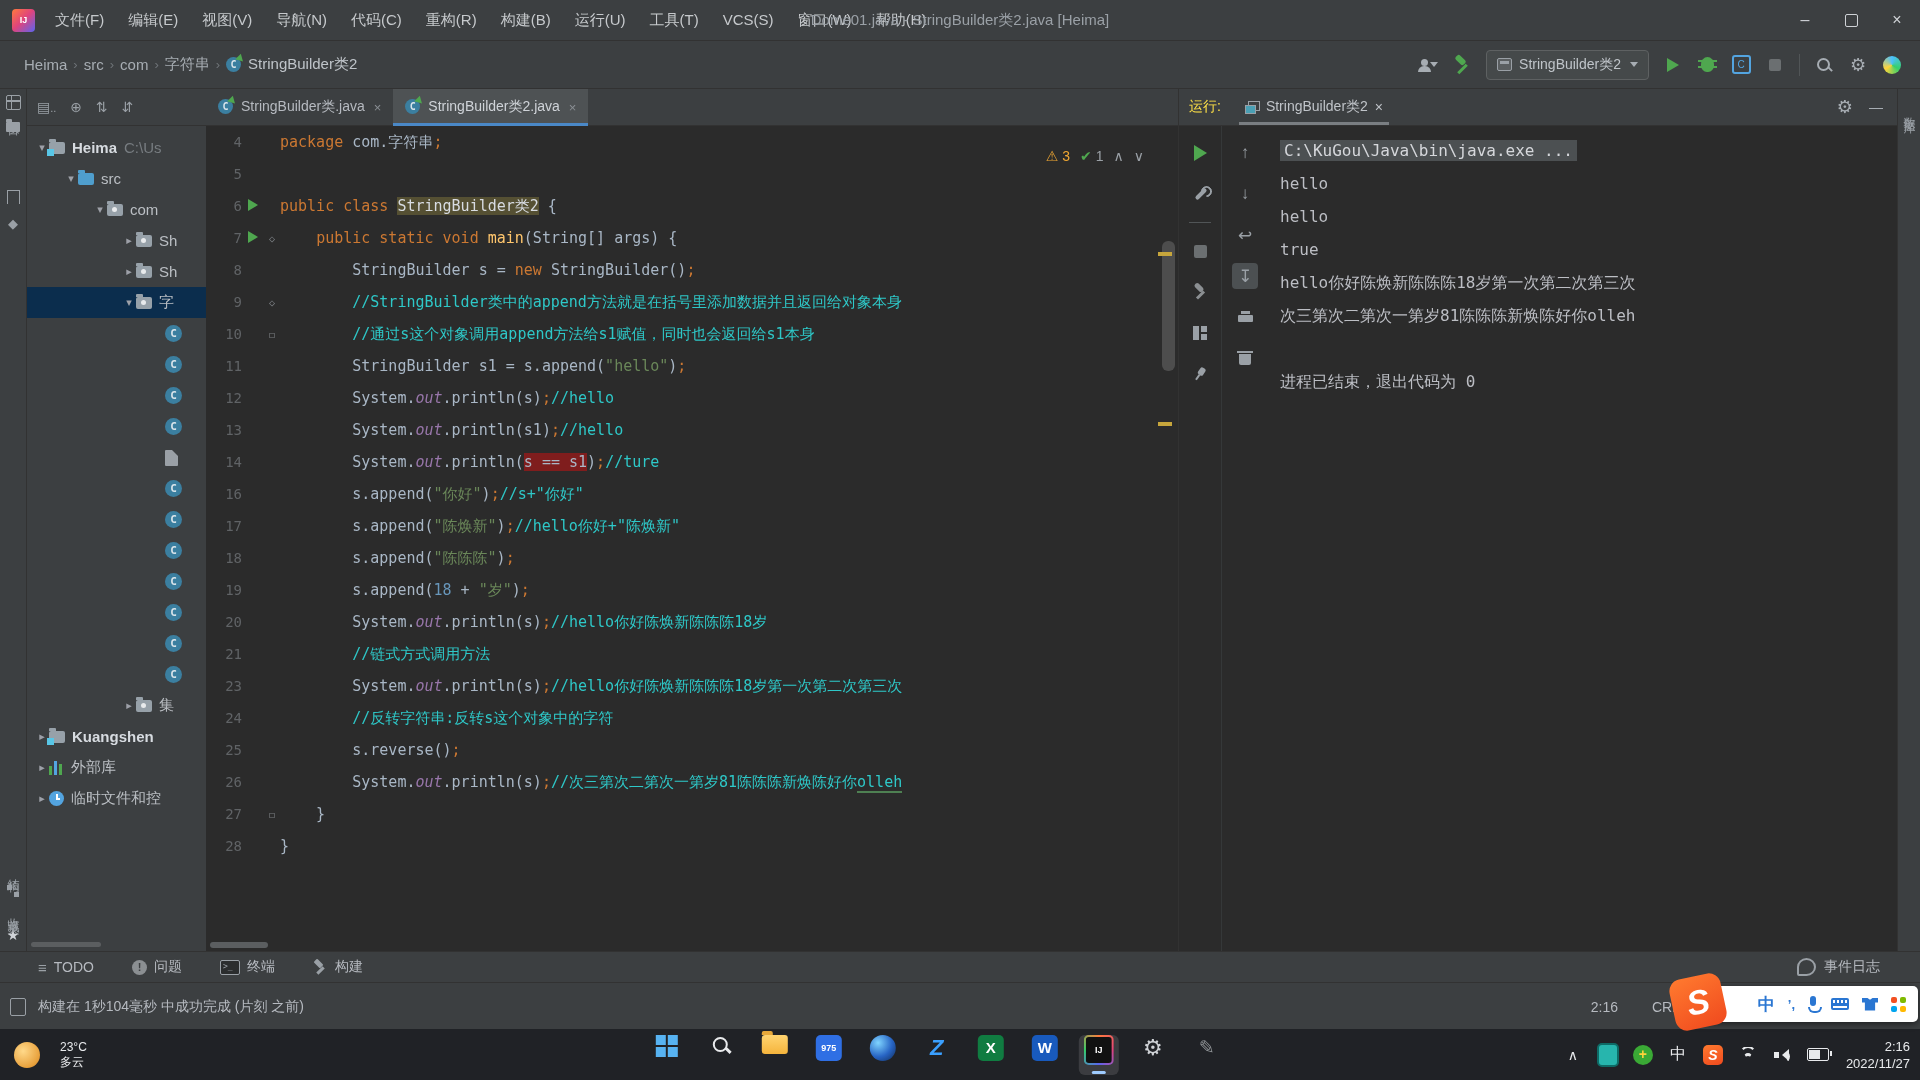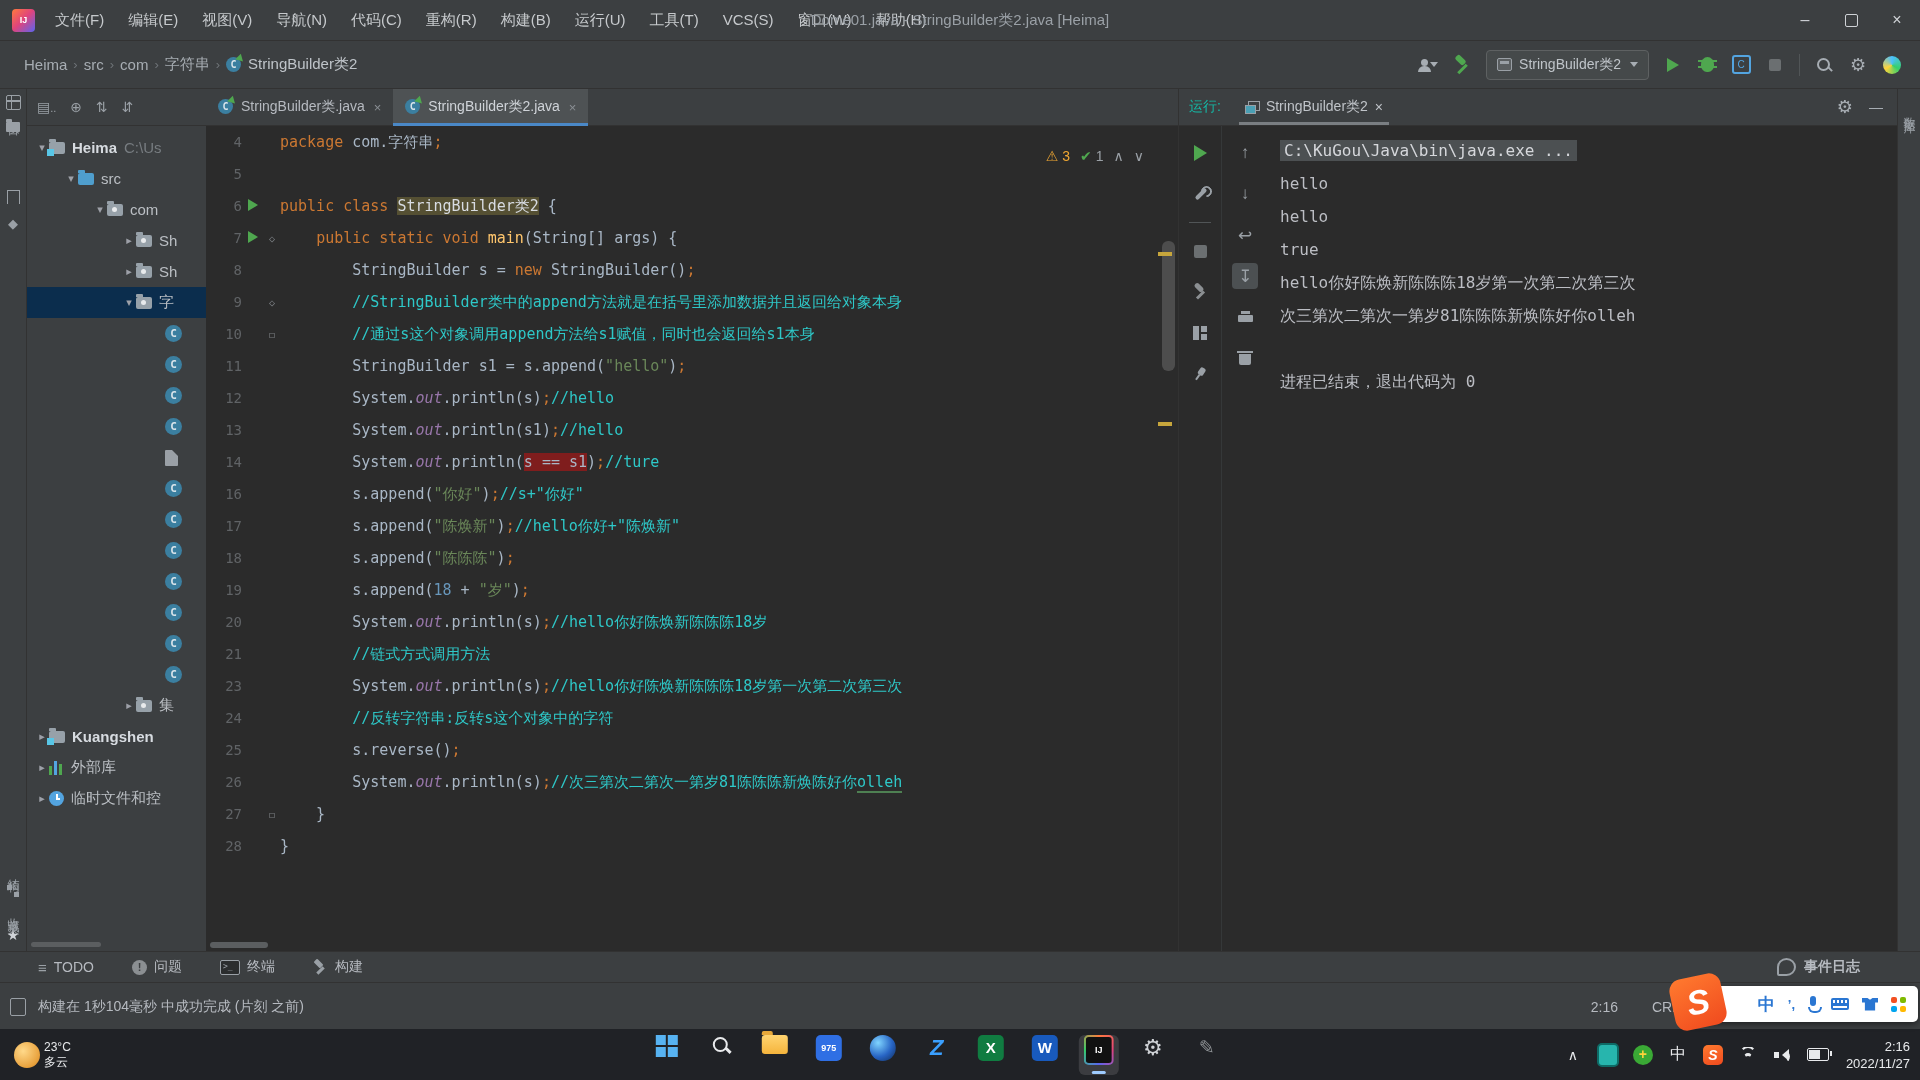--- a/index.html
+++ b/index.html
@@ -125,21 +125,21 @@
   .inspect{position:absolute;right:34px;top:22px;display:flex;align-items:center;gap:10px;
     font-family:"Liberation Sans",sans-serif;font-size:14px;color:#9aa0a6;}
   .inspect .warn{color:#f0a732;}
   .inspect .ok{color:#4fa74f;}
   .vscroll{position:absolute;right:3px;top:115px;width:13px;height:130px;border-radius:6px;background:rgba(140,140,140,.35);}
   .stripe-mark{position:absolute;right:6px;width:14px;height:4px;background:#c7a63c;}
   .hscroll{position:absolute;left:4px;bottom:3px;width:58px;height:6px;border-radius:3px;background:#5b5e60;}
   
   .run-panel{position:absolute;left:1178px;top:89px;width:720px;height:862px;background:#2b2b2b;border-left:1px solid #323232;}
   .run-header{height:36px;background:#3c3f41;border-bottom:1px solid #323232;display:flex;align-items:center;font-size:14px;}
-  .run-label{color:#14b8a6;margin:0 14px 0 10px;}
+  .run-label{color:#fde047;margin:0 14px 0 10px;}
   .run-tab{display:flex;align-items:center;gap:7px;height:100%;padding:0 10px;color:#c0c4c9;position:relative;}
   .run-tab::after{content:"";position:absolute;left:4px;right:4px;bottom:0;height:3px;background:#7a7e82;}
   .wins-ic{width:14px;height:12px;position:relative;}
   .wins-ic::before{content:"";position:absolute;left:3px;top:0;width:10px;height:8px;border:1.5px solid #9aa0a6;}
   .wins-ic::after{content:"";position:absolute;left:0;top:4px;width:9px;height:7px;background:#4aa0b5;border:1.5px solid #9aa0a6;}
   .run-hdr-right{margin-left:auto;display:flex;align-items:center;gap:16px;margin-right:16px;color:#a7adb3;}
   .run-body{display:flex;height:825px;}
   .rcol{width:42px;display:flex;flex-direction:column;align-items:center;gap:15px;padding-top:14px;flex:none;}
   .rcolB{width:46px;border-left:1px solid #353839;}
   .rt{width:26px;height:26px;display:flex;align-items:center;justify-content:center;color:#9aa0a6;font-size:17px;border-radius:4px;}
@@ -175,21 +175,21 @@
   
   .bottom-toolbar{position:absolute;left:0;top:951px;width:1920px;height:30px;background:#3c3f41;
     border-top:1px solid #323232;display:flex;align-items:center;font-size:14px;color:#b6bac0;}
   .bt-item{display:flex;align-items:center;gap:7px;margin-left:38px;}
   .bt-ic-list{color:#9aa0a6;font-size:15px;}
   .bt-ic-err{width:15px;height:15px;border-radius:50%;background:#8b8f92;color:#3c3f41;font-weight:bold;font-size:11px;display:flex;align-items:center;justify-content:center;}
   .bt-ic-term{width:16px;height:13px;background:#2b2d2e;border:1px solid #9aa0a6;border-radius:2px;color:#9aa0a6;font-size:8px;line-height:11px;padding-left:2px;font-family:"DejaVu Sans Mono",monospace;}
   .bt-ic-hammer{position:relative;width:15px;height:15px;}
   .bt-ic-hammer::before{content:"";position:absolute;left:6px;top:6px;width:3px;height:9px;background:#9aa0a6;transform:rotate(45deg);}
   .bt-ic-hammer::after{content:"";position:absolute;left:1px;top:1px;width:9px;height:5px;border-radius:1px;background:#9aa0a6;transform:rotate(45deg);}
-  .event-log{margin-left:auto;margin-right:60px;display:flex;align-items:center;gap:8px;font-weight:bold;}
+  .event-log{margin-left:auto;margin-right:40px;display:flex;align-items:center;gap:8px;}
   .bubble{width:15px;height:14px;border:2px solid #9aa0a6;border-radius:50% 50% 50% 2px;}
   
   .statusbar{position:absolute;left:0;top:982px;width:1920px;height:47px;background:#3c3f41;
     border-top:1px solid #323232;display:flex;align-items:center;font-size:14px;color:#b6bac0;}
   .sb-ic{width:14px;height:16px;border:1.5px solid #9aa0a6;border-radius:2px;margin:0 12px 0 10px;}
   .sb-right{margin-left:auto;display:flex;gap:34px;margin-right:240px;}
   
   .ime-bar{position:absolute;left:1684px;top:986px;width:222px;height:36px;background:#fff;border-radius:5px;
     box-shadow:0 2px 6px rgba(0,0,0,.5);display:flex;align-items:center;justify-content:flex-end;gap:13px;padding-right:12px;z-index:5;}
   .sogou-logo{position:absolute;left:-12px;top:-10px;width:52px;height:52px;border-radius:12px;
@@ -201,21 +201,21 @@
   .ime-mic::after{content:"";position:absolute;left:0;top:11px;width:10px;height:4px;border:2px solid #2a76d2;border-top:none;border-radius:0 0 6px 6px;}
   .ime-kbd{width:18px;height:12px;border-radius:2px;background:#2a76d2;position:relative;}
   .ime-kbd::before{content:"";position:absolute;left:2px;top:2px;right:2px;height:3px;
     background:repeating-linear-gradient(90deg,#fff 0 2px,transparent 2px 4px);}
   .ime-kbd::after{content:"";position:absolute;left:2px;bottom:2px;right:2px;height:2px;background:#fff;}
   .ime-shirt{width:16px;height:13px;background:#2a76d2;clip-path:polygon(0 0,30% 0,50% 18%,70% 0,100% 0,100% 38%,82% 38%,82% 100%,18% 100%,18% 38%,0 38%);}
   .ime-grid{width:15px;height:15px;position:relative;}
   .ime-grid::before{content:"";position:absolute;left:0;top:0;width:6px;height:6px;background:#f25022;box-shadow:9px 0 0 #7fba00,0 9px 0 #00a4ef,9px 9px 0 #ffb900;border-radius:2px;}
   
   .taskbar{position:absolute;left:0;top:1029px;width:1920px;height:51px;background:#202226;display:flex;align-items:center;}
-  .weather{display:flex;align-items:center;gap:4px;margin-left:14px;width:200px;}
+  .weather{display:flex;align-items:center;gap:20px;margin-left:14px;width:200px;}
   .weather-ic{width:26px;height:26px;border-radius:50%;background:radial-gradient(circle at 35% 35%,#ffd98a,#e8a13c 70%,#b8762a);}
   .weather-txt{font-size:12px;color:#e8eaec;line-height:15px;}
   .tb-center{position:absolute;left:50%;transform:translateX(-54%);display:flex;align-items:center;gap:14px;height:100%;}
   .tb-app{width:40px;height:40px;border-radius:6px;display:flex;justify-content:center;position:relative;}
   .tb-app.active{background:rgba(255,255,255,.12);}
   .tb-app.active::after{content:"";position:absolute;bottom:1px;left:50%;transform:translateX(-50%);width:14px;height:3px;border-radius:2px;background:#9ecbff;}
   .win-start{width:22px;height:22px;position:relative;}
   .win-start::before{content:"";position:absolute;left:0;top:0;width:10px;height:10px;background:#57b3f2;box-shadow:12px 0 0 #57b3f2,0 12px 0 #57b3f2,12px 12px 0 #57b3f2;}
   .tb-search{position:relative;width:20px;height:20px;}
   .tb-search::before{content:"";position:absolute;left:2px;top:2px;width:11px;height:11px;border:2.5px solid #e8eaec;border-radius:50%;}

